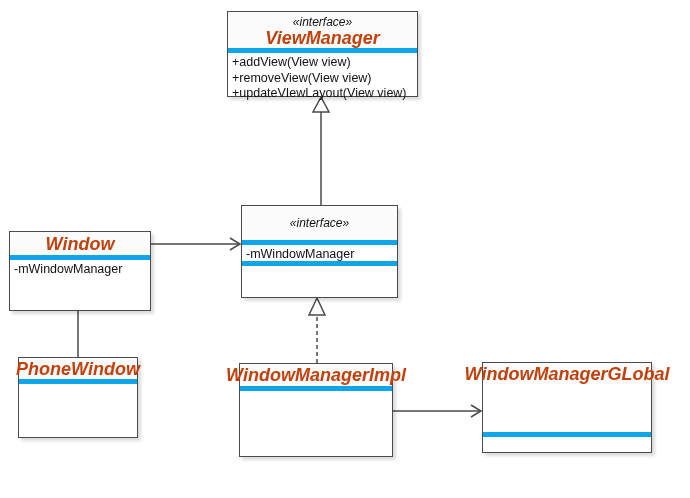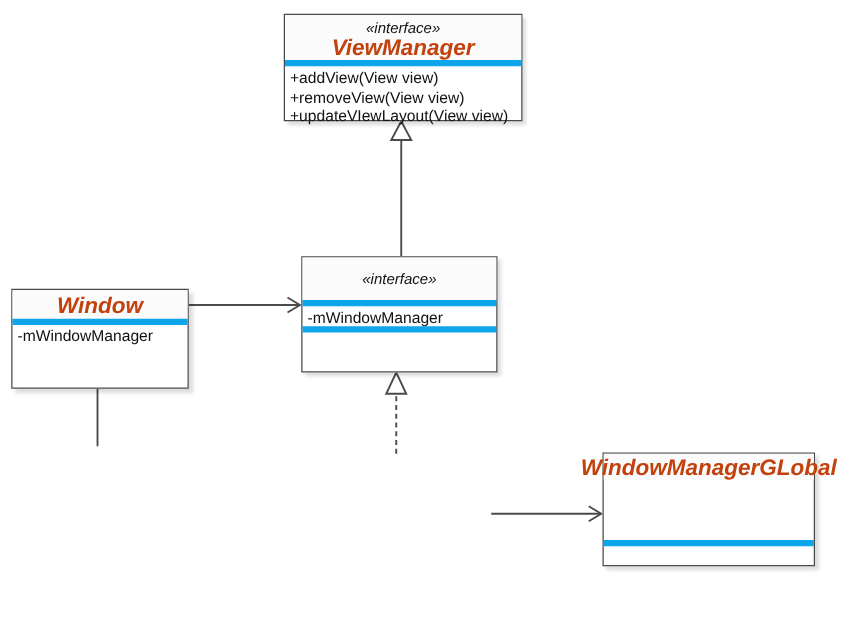--- a/index.html
+++ b/index.html
@@ -90,21 +90,33 @@
     <div class="hdr" style="height:34px;">
       <div class="stereotype">«interface»</div>
     </div>
     <div class="compartment" style="flex:0 0 auto;height:21px;">
       <div class="member">-mWindowManager</div>
     </div>
     <div class="compartment">
     </div>
   </div>
 
+  <div class="uml-box" style="left:18px;top:357px;width:120px;height:81px;">
+    <div class="hdr" style="height:21px;">
+      <div class="cls-name">PhoneWindow</div>
+    </div>
+    <div class="compartment"></div>
+  </div>
 
+  <div class="uml-box" style="left:239px;top:363px;width:154px;height:94px;">
+    <div class="hdr" style="height:22px;">
+      <div class="cls-name">WindowManagerImpl</div>
+    </div>
+    <div class="compartment"></div>
+  </div>
 
   <div class="uml-box" style="left:482px;top:362px;width:170px;height:91px;gap:48px;">
     <div class="hdr" style="height:21px;">
       <div class="cls-name">WindowManagerGLobal</div>
     </div>
     <div class="compartment"></div>
   </div>
 
   <div class="watermark">知乎 @楼边斜月为我明</div>
 

